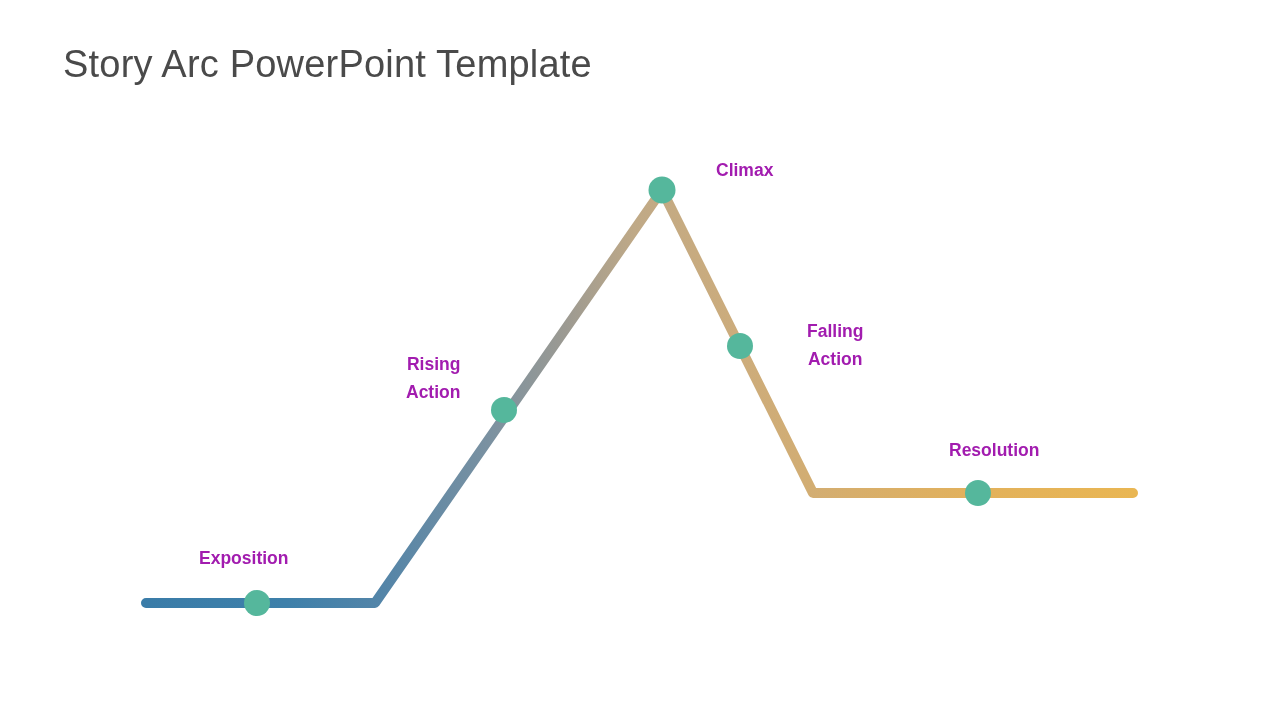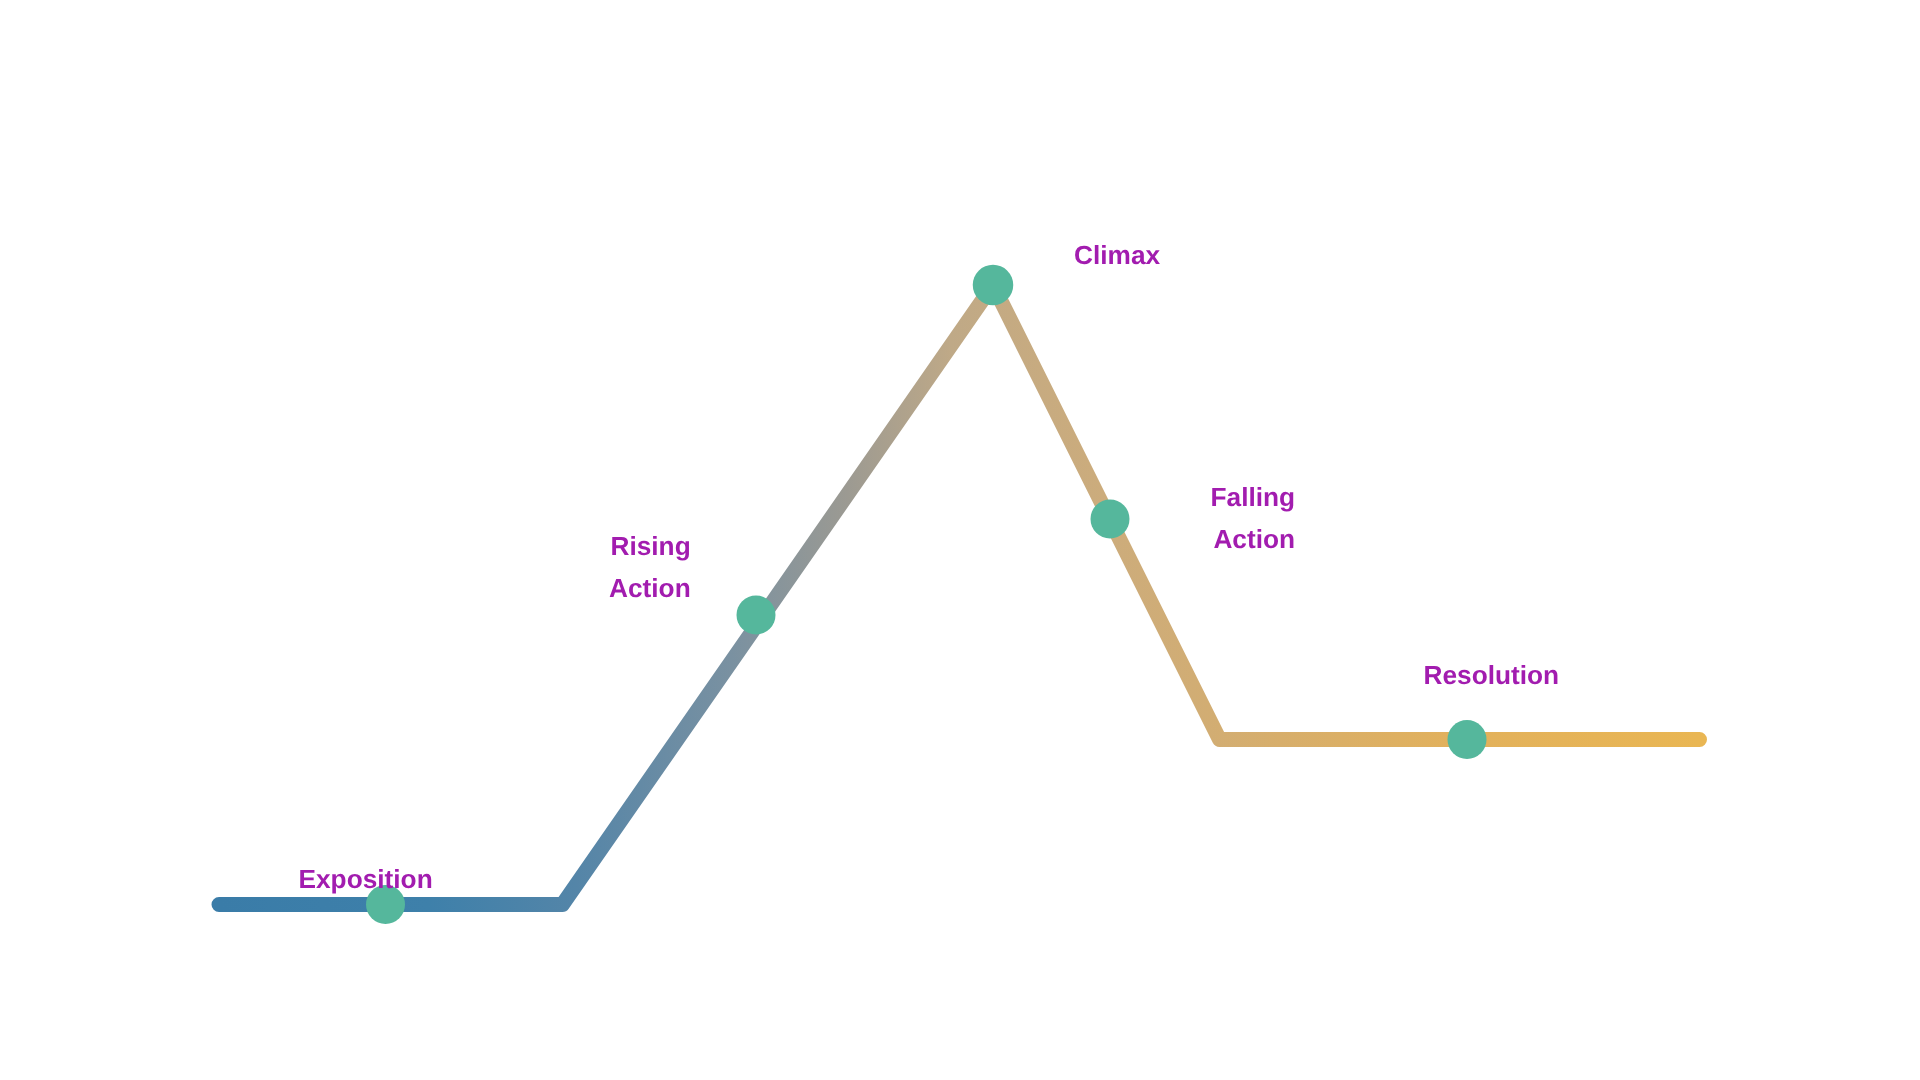--- a/index.html
+++ b/index.html
@@ -45,31 +45,32 @@
     position: absolute;
     font-family: "Liberation Sans", sans-serif;
     font-size: 17.5px;
     font-weight: bold;
     color: #a21caf;
     line-height: 1.6;
     white-space: pre-line;
   }
   .label-center { text-align: center; }
   .label-left   { text-align: left; }
-  #label-exposition      { left: 199px; top: 544px; margin-top: 28px; }
+  #label-exposition      { left: 199px; top: 544px; }
   #label-rising-action   { left: 406px; top: 350px; text-align: right; }
   #label-climax          { left: 716px; top: 156px; }
-  #label-falling-action  { left: 807px; top: 317px; text-align: right; }
+  #label-falling-action  { left: 807px; top: 317px; text-align: center; }
   #label-resolution      { left: 932px; top: 436px; margin-left: 17px; }
 </style>
 </head>
 <body>
 
 <div id="slide">
 
+  <div id="slide-title">Story Arc PowerPoint Template</div>
 
   <svg id="arc-svg" viewBox="0 0 1280 720" xmlns="http://www.w3.org/2000/svg">
 
     <defs>
       <linearGradient id="arcGradient" gradientUnits="userSpaceOnUse" x1="146" y1="603" x2="1133" y2="493">
         <stop offset="0.00" stop-color="#3A7CA8"></stop>
         <stop offset="0.14" stop-color="#3E80AA"></stop>
         <stop offset="0.24" stop-color="#5485A8"></stop>
         <stop offset="0.36" stop-color="#7A91A1"></stop>
         <stop offset="0.45" stop-color="#9C9A92"></stop>

